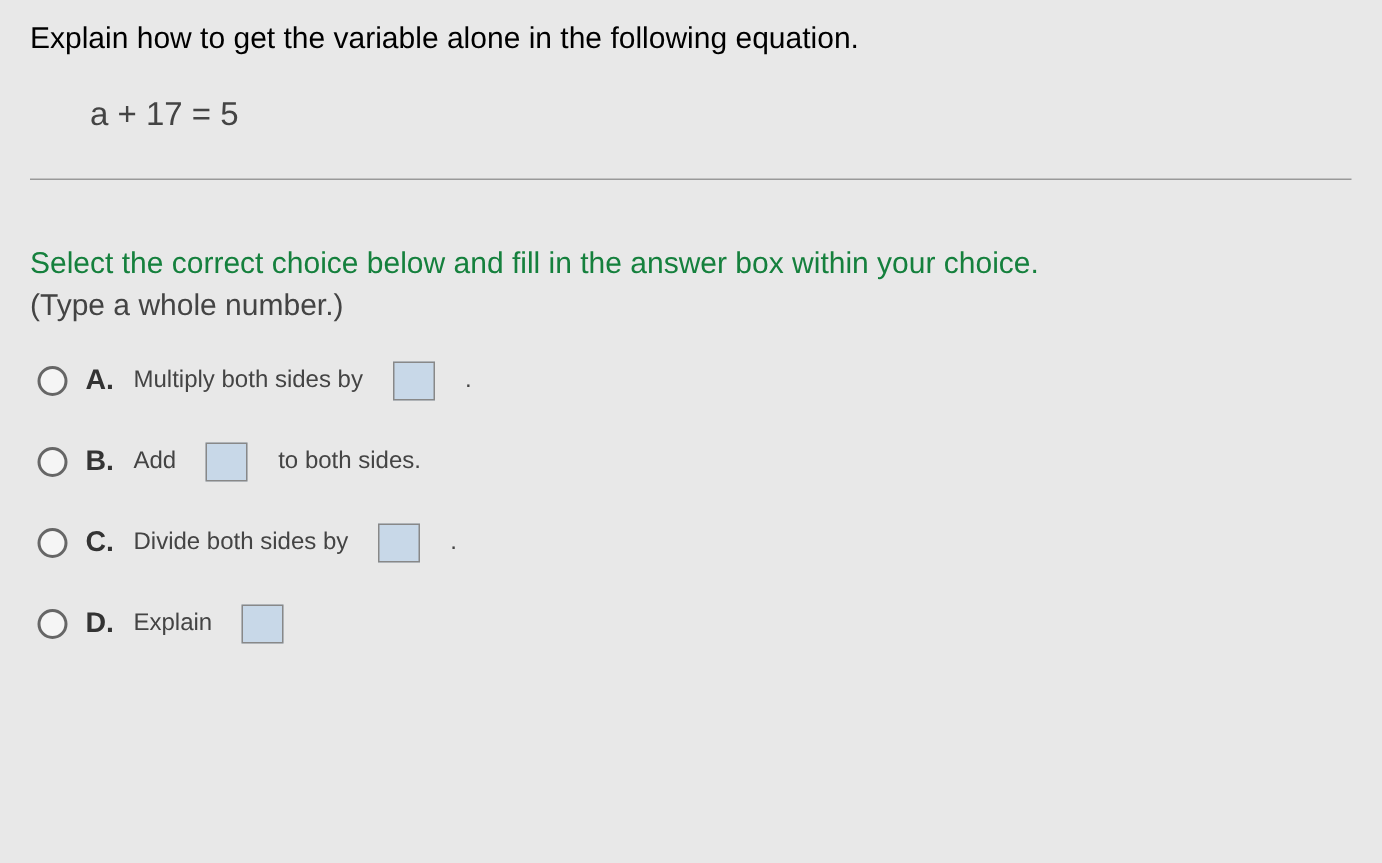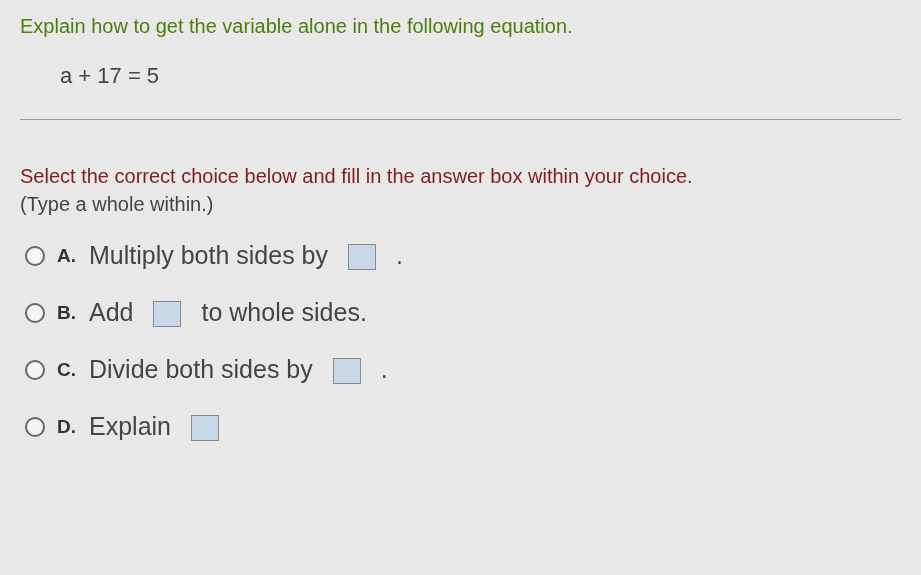--- a/index.html
+++ b/index.html
@@ -10,39 +10,39 @@
     body {
       font-family: Arial, Helvetica, sans-serif;
       background: #e8e8e8;
       width: 921px;
       height: 575px;
       padding: 15px 20px;
       color: #333;
     }
     .question-prompt {
       font-size: 20px;
-      color: #4d7c0f;
+      color: #000000;
       margin-bottom: 25px;
       font-weight: 400;
     }
     .equation {
       font-size: 22px;
       color: #444;
       margin-left: 40px;
       margin-bottom: 30px;
       font-weight: 400;
     }
     .divider {
       border: none;
       border-top: 1px solid #999;
       margin-bottom: 45px;
     }
     .instruction {
       font-size: 20px;
-      color: #7f1d1d;
+      color: #15803d;
       margin-bottom: 5px;
       font-weight: 400;
     }
     .subinstruction {
       font-size: 20px;
       color: #444;
       margin-bottom: 25px;
       font-weight: 400;
     }
     .choice-row {
@@ -61,24 +61,24 @@
       background: #f5f5f5;
     }
     .choice-letter {
       font-size: 19px;
       font-weight: bold;
       color: #333;
       margin-right: 10px;
       min-width: 22px;
     }
     .choice-text {
-      font-size: 25px;
+      font-size: 16px;
       color: #444;
       display: flex;
-      align-items: flex-end;
+      align-items: center;
       gap: 20px;
     }
     .answer-box {
       display: inline-block;
       width: 28px;
       height: 26px;
       background: #c8d8e8;
       border: 1px solid #888;
       vertical-align: middle;
     }
@@ -86,39 +86,39 @@
 </head>
 <body>
 
 <div class="question-prompt">Explain how to get the variable alone in the following equation.</div>
 
 <div class="equation">a + 17 = 5</div>
 
 <hr class="divider">
 
 <div class="instruction">Select the correct choice below and fill in the answer box within your choice.</div>
-<div class="subinstruction">(Type a whole within.)</div>
+<div class="subinstruction">(Type a whole number.)</div>
 
 <div class="choice-row">
   <div class="radio-circle"></div>
   <span class="choice-letter">A.</span>
   <span class="choice-text">
     <span>Multiply both sides by</span>
     <span class="answer-box"></span>
     <span>.</span>
   </span>
 </div>
 
 <div class="choice-row">
   <div class="radio-circle"></div>
   <span class="choice-letter">B.</span>
   <span class="choice-text">
     <span>Add</span>
     <span class="answer-box"></span>
-    <span>to whole sides.</span>
+    <span>to both sides.</span>
   </span>
 </div>
 
 <div class="choice-row">
   <div class="radio-circle"></div>
   <span class="choice-letter">C.</span>
   <span class="choice-text">
     <span>Divide both sides by</span>
     <span class="answer-box"></span>
     <span>.</span>

